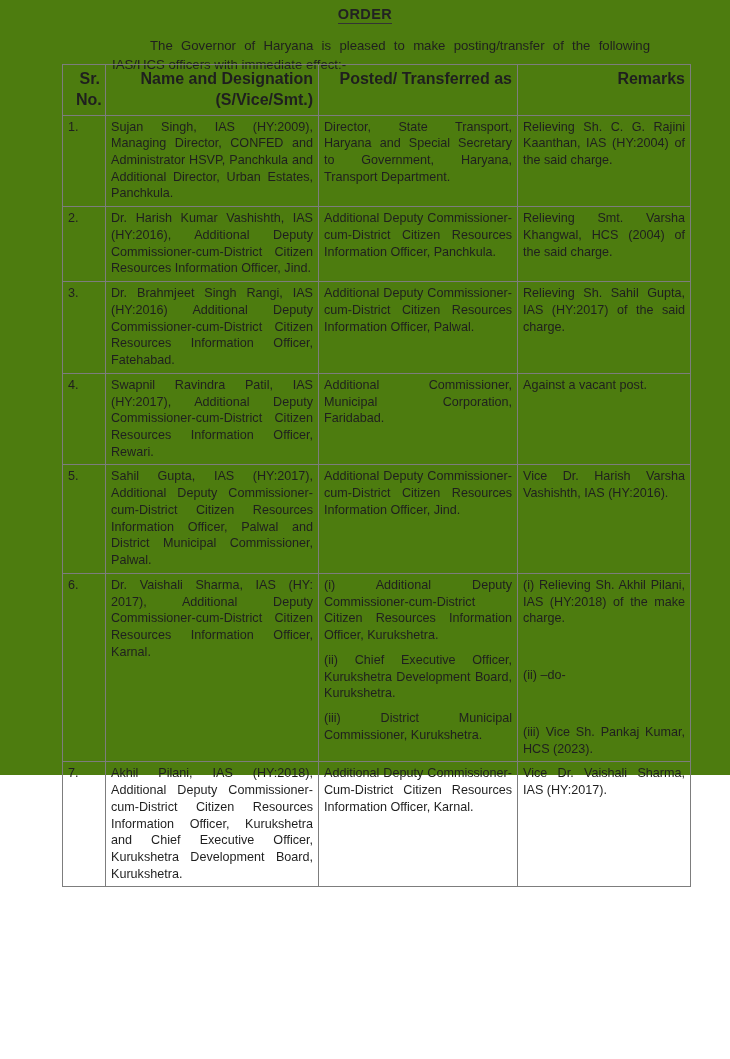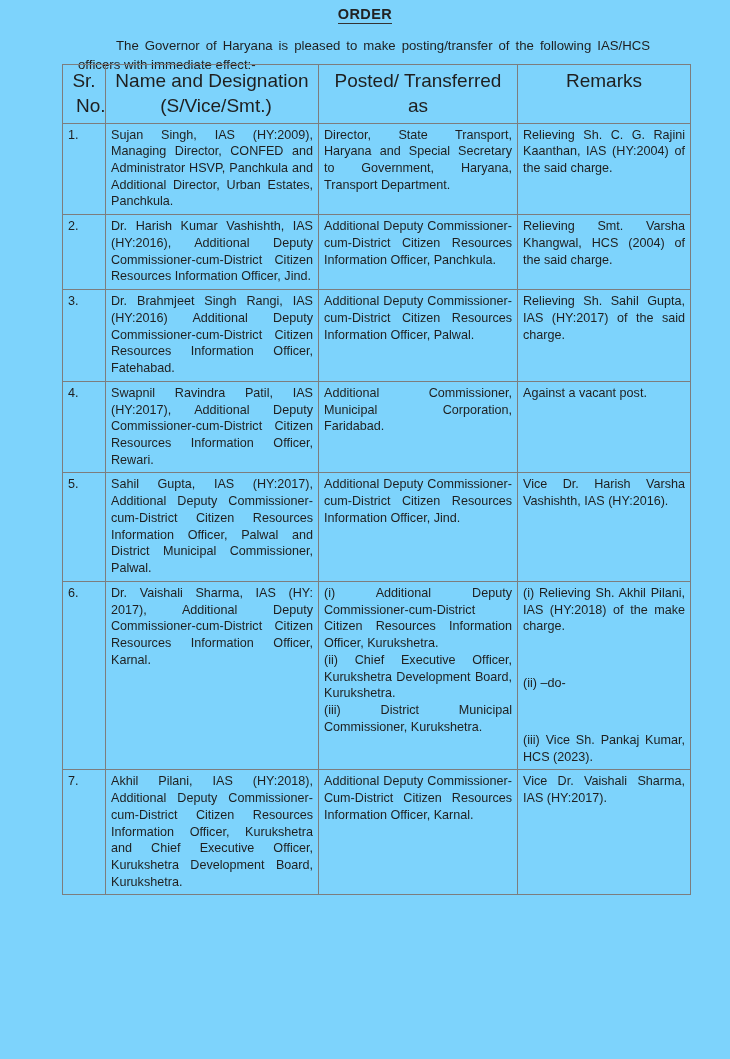--- a/index.html
+++ b/index.html
@@ -13,39 +13,39 @@
     height: 1059px;
     font-family: "Liberation Sans", sans-serif;
     color: #1a1a1a;
     position: relative;
     overflow: hidden;
   }
   .page {
     position: absolute;
     left: 0; top: 0;
     width: 730px;
-    height: 1059px;
-    background: #7dd3fc;
+    height: 775px;
+    background: #4d7c0f;
   }
   .title-wrap {
     text-align: center;
     padding-top: 5px;
   }
   .doc-title {
     display: inline-block;
     font-size: 14.5px;
     font-weight: bold;
     letter-spacing: 0.4px;
     color: #222;
     border-bottom: 1.5px solid #333;
     padding-bottom: 0px;
     line-height: 1.25;
   }
   .intro {
-    margin: 12px 80px 4px 78px;
+    margin: 12px 80px 4px 112px;
     font-size: 13.2px;
     line-height: 1.45;
     text-align: justify;
     text-justify: inter-word;
     text-indent: 38px;
     color: #1f1f1f;
   }
   table.order-table {
     position: absolute;
     left: 62px;
@@ -56,39 +56,39 @@
     font-size: 12.6px;
     color: #1f1f1f;
   }
   table.order-table td, table.order-table th {
     border: 1px solid #7d7d7d;
     vertical-align: top;
     padding: 3px 5px 4px 5px;
     line-height: 1.33;
   }
   thead th {
-    font-weight: normal;
-    text-align: center;
-    font-size: 19px;
+    font-weight: bold;
+    text-align: right;
+    font-size: 16px;
     padding-top: 4px;
     padding-bottom: 5px;
   }
   .col-sr   { width: 43px; text-align: left; }
   .col-name { width: 213px; }
   .col-post { width: 199px; }
   .col-rem  { width: 173px; }
   td.sr-cell { text-align: left; padding-left: 8px; }
   .just {
     text-align: justify;
     text-justify: inter-word;
     -webkit-hyphens: none;
     hyphens: none;
   }
   .sub-block { margin: 0; }
-  .sub-block + .sub-block { margin-top: 0px; }
+  .sub-block + .sub-block { margin-top: 8px; }
   .gap-md { height: 40px; }
   .hdr-line2 { display: block; margin-left: 8px; }
 </style>
 </head>
 <body>
 
 <div class="page">
 
   <div class="title-wrap">
     <span class="doc-title">ORDER</span>

